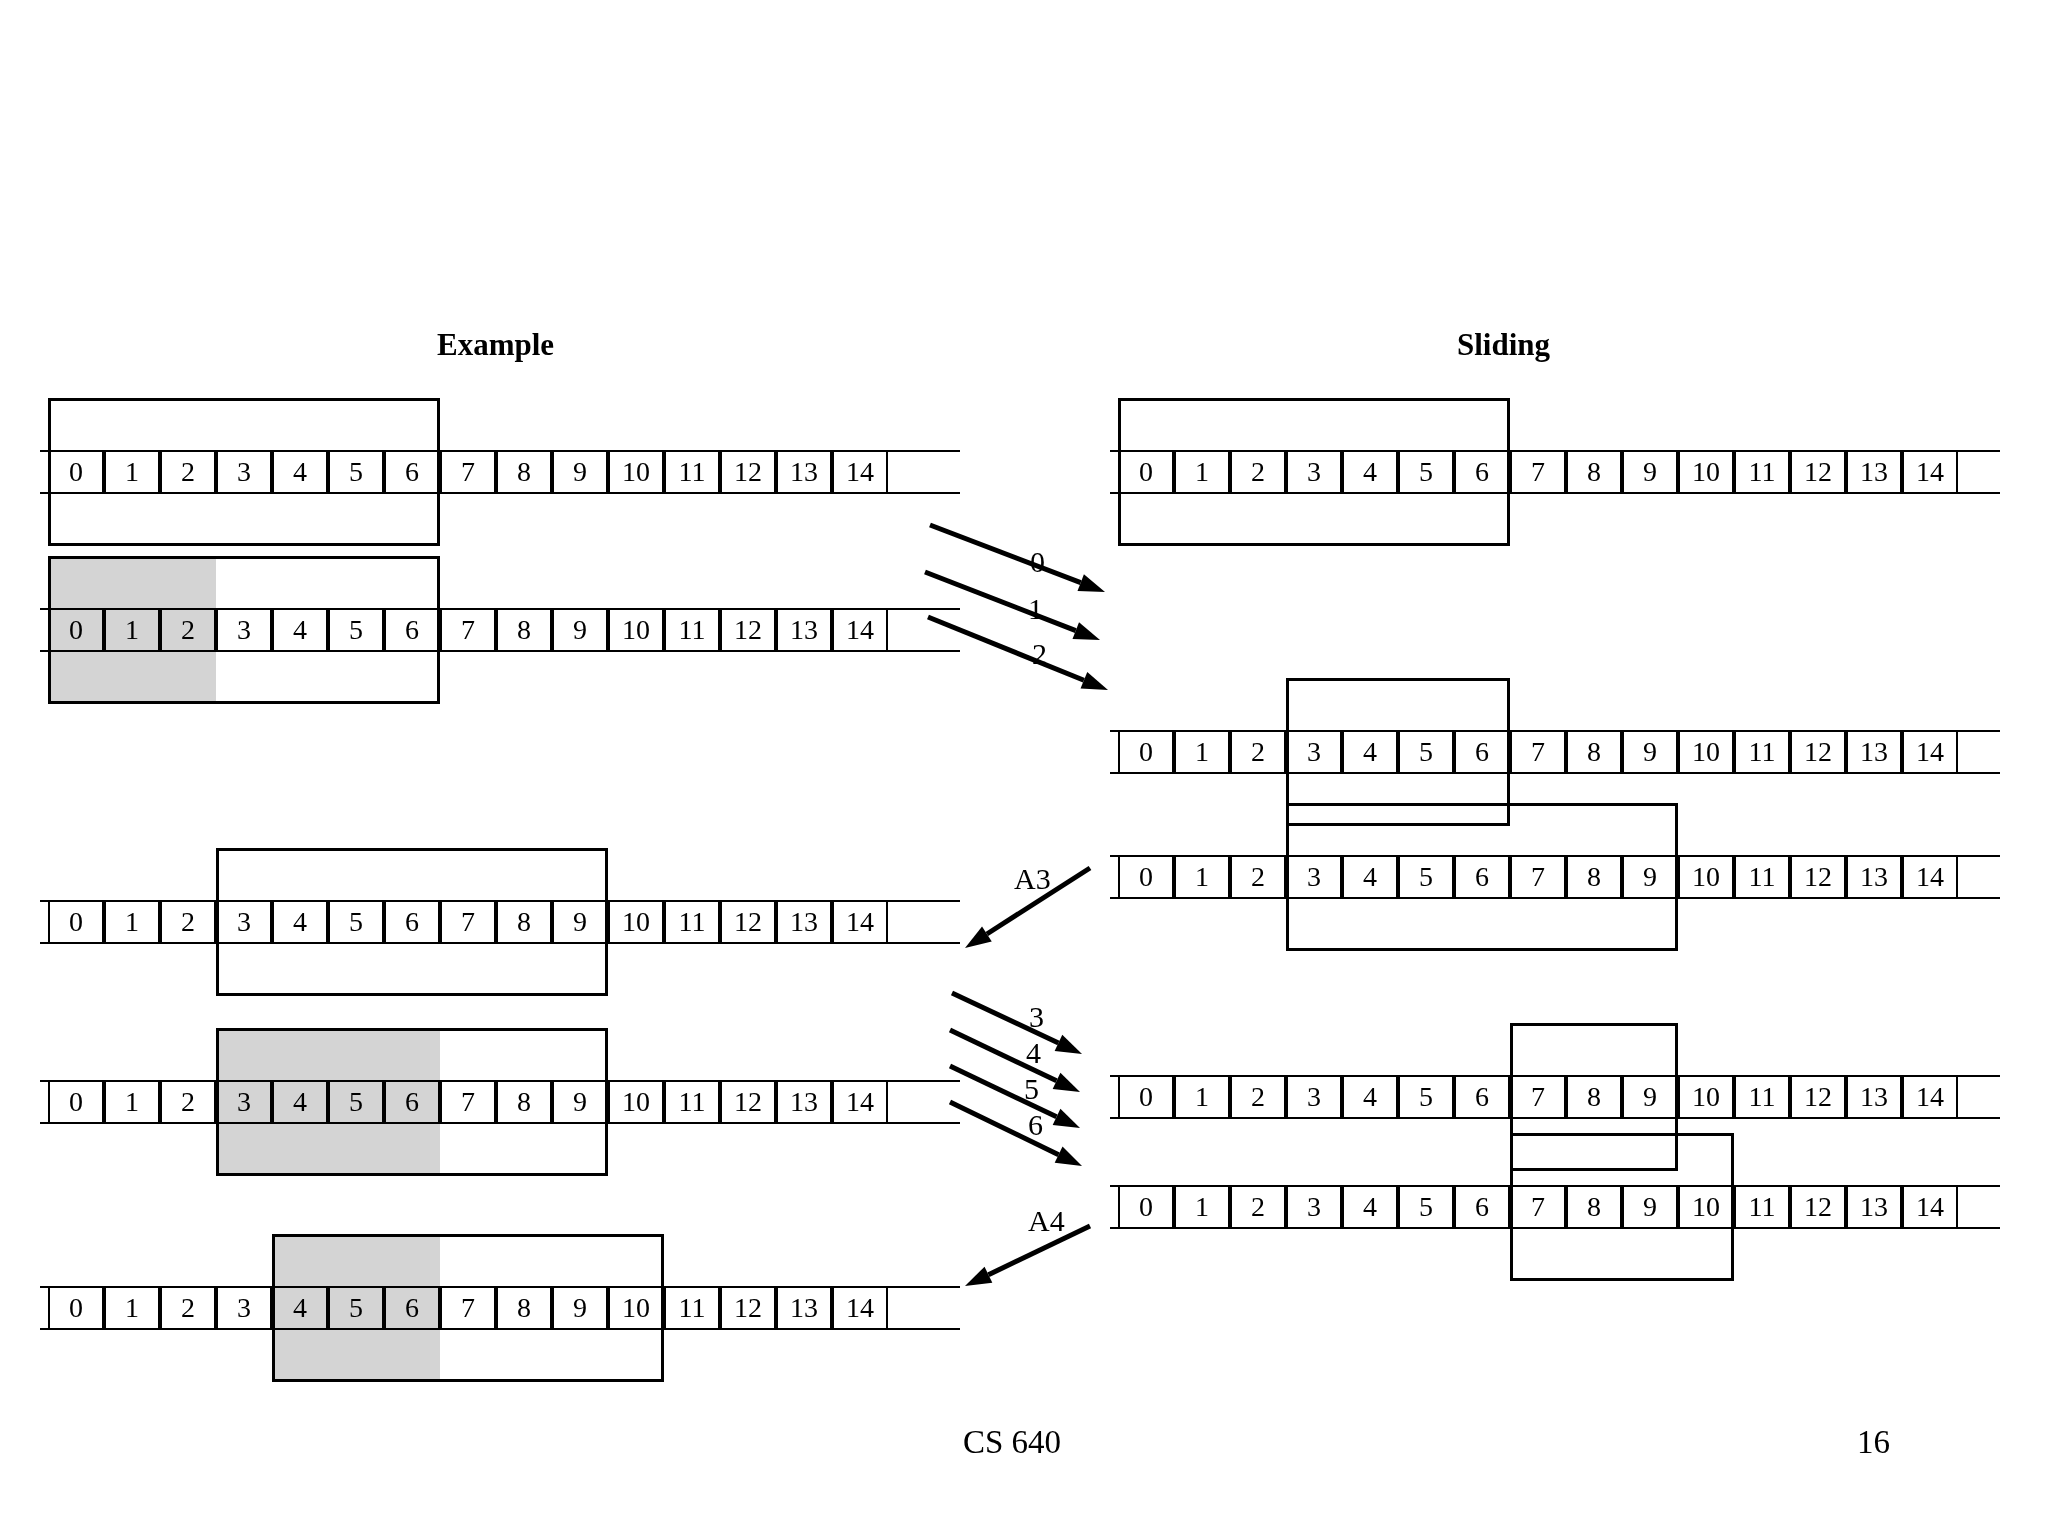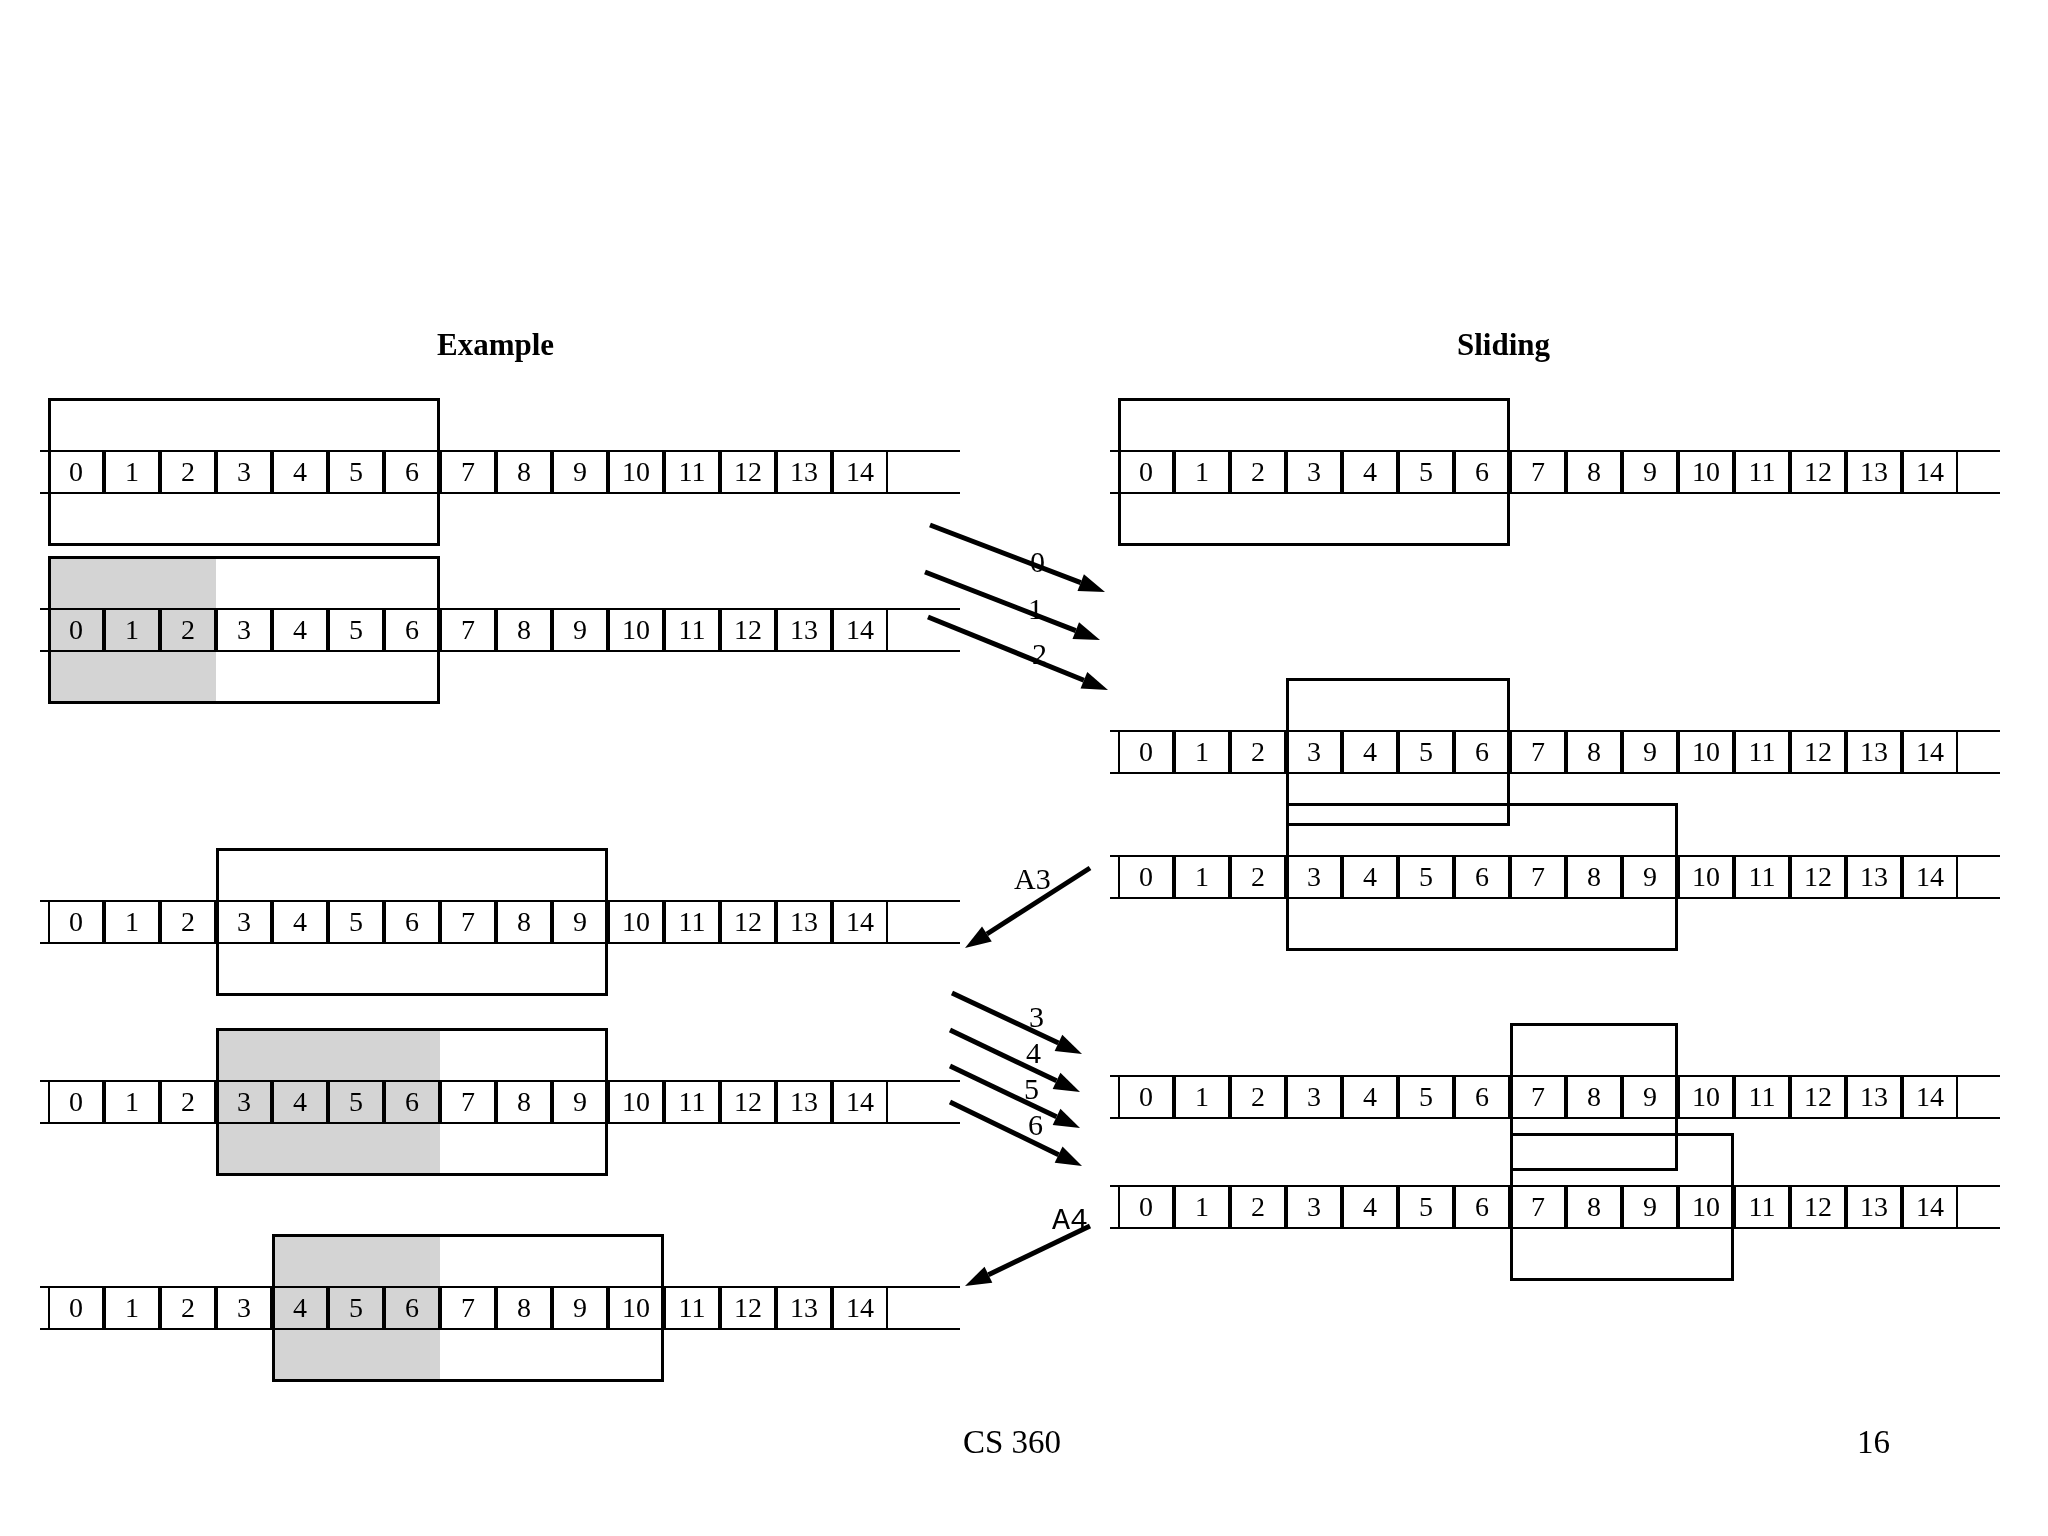--- a/index.html
+++ b/index.html
@@ -393,19 +393,19 @@
     </svg>
   <div id="arrow-labels">
       <div class="arrow-label" style="left: 1030px; top: 545px;">0</div>
       <div class="arrow-label" style="left: 1028px; top: 592px;">1</div>
       <div class="arrow-label" style="left: 1032px; top: 637px;">2</div>
       <div class="arrow-label" style="left: 1014px; top: 862px;">A3</div>
       <div class="arrow-label" style="left: 1029px; top: 1000px;">3</div>
       <div class="arrow-label" style="left: 1026px; top: 1036px;">4</div>
       <div class="arrow-label" style="left: 1024px; top: 1072px;">5</div>
       <div class="arrow-label" style="left: 1028px; top: 1108px;">6</div>
-      <div class="arrow-label" style="left: 1052px; top: 1204px; font-family: Liberation Mono, monospace;">A4</div>
+      <div class="arrow-label" style="left: 1028px; top: 1204px;">A4</div>
     </div>
 
-  <div class="footer-text" id="footer-center">CS 360</div>
+  <div class="footer-text" id="footer-center">CS 640</div>
   <div class="footer-text" id="footer-page">16</div>
 
 </div>
 
 </body></html>

